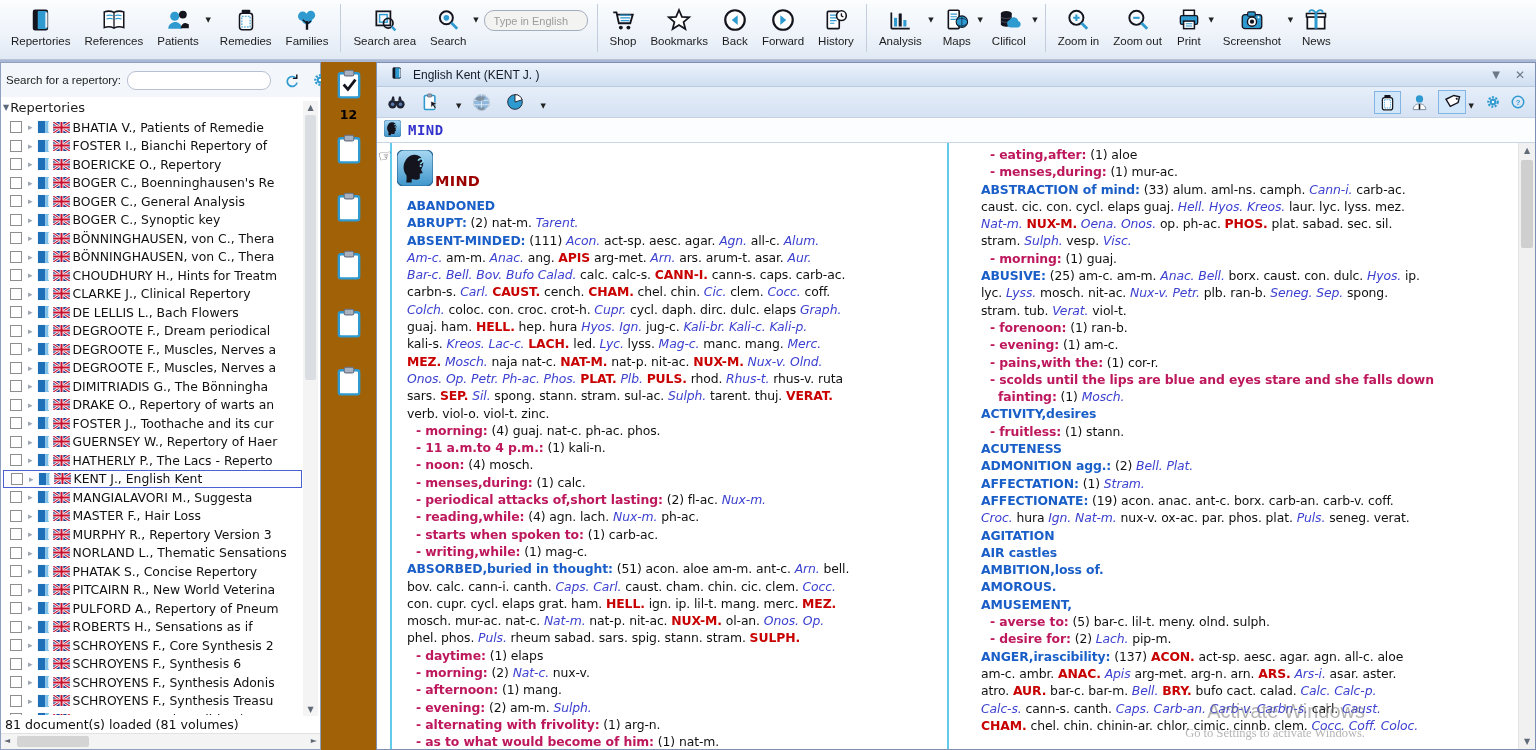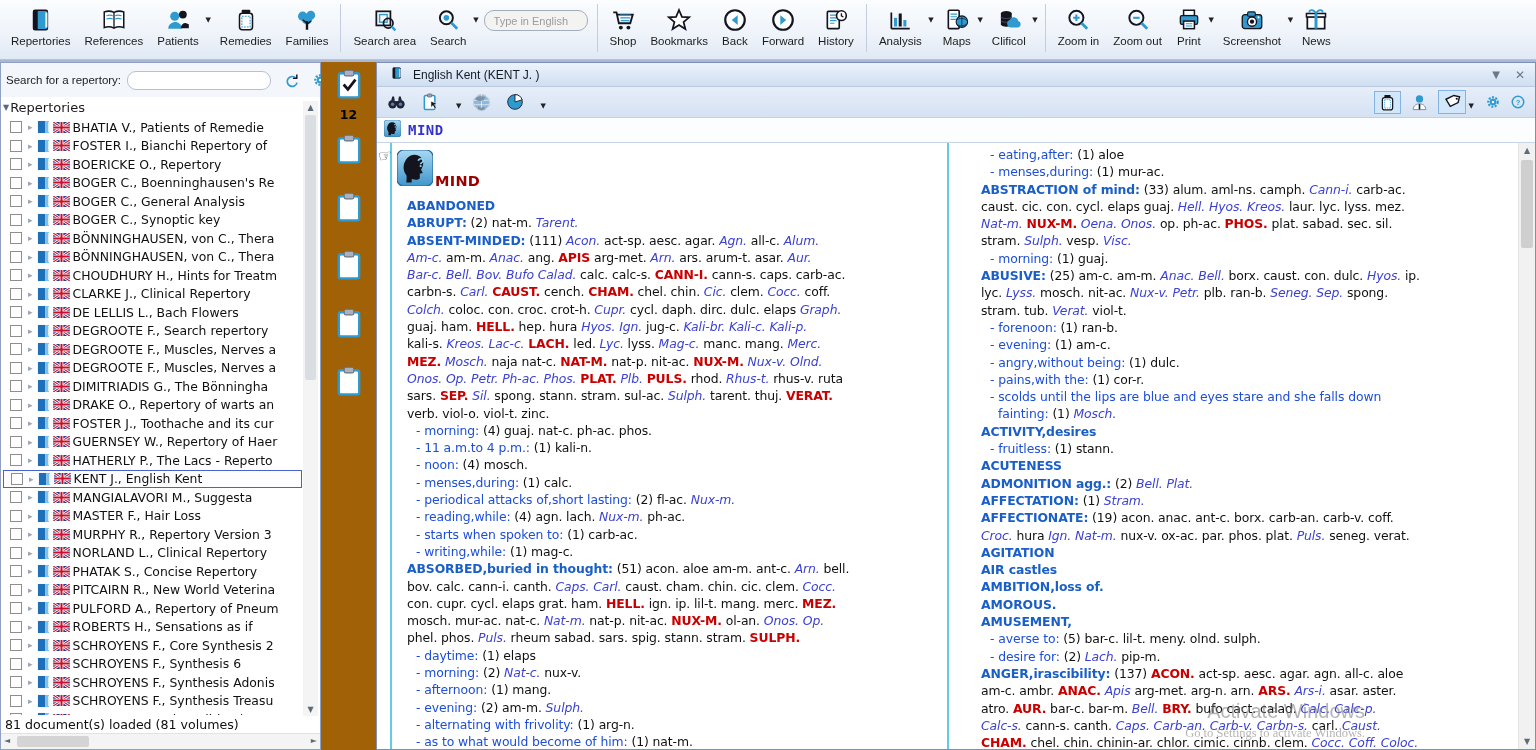--- a/index.html
+++ b/index.html
@@ -76,21 +76,21 @@
   .hand{position:absolute;left:1px;top:3px;font-size:16px;color:#3a3a3a;transform:rotate(-10deg);z-index:3;}
   .col{box-sizing:border-box;overflow:hidden;}
   .col1{width:572px;min-width:572px;border-right:2px solid #62cbe9;padding:2px 4px 0 30px;}
   .col2{flex:1;padding:3px 2px 0 32px;}
   .chap-head{display:flex;align-items:flex-end;margin:3px 0 7px -10px;height:42px;}
   .chap-title{font-size:14.5px;font-weight:bold;color:#9a0000;margin:0 0 1px 2px;letter-spacing:.3px;}
   .ln{white-space:nowrap;line-height:17.3px;font-size:12.4px;letter-spacing:-0.1px;color:#111;}
   .ln.ind1{padding-left:9px;}
   .ln.ind2{padding-left:17px;}
   .seg-r{color:#1a5fc8;font-weight:bold;}
-  .seg-b{color:#1d4ed8;font-weight:normal;}
+  .seg-b{color:#be185d;font-weight:bold;}
   .seg-n{color:#111;}
   .seg-i{color:#3c41d0;font-style:italic;}
   .seg-R{color:#c80000;font-weight:bold;}
   .cv{width:16px;flex:0 0 16px;background:#f1f1f1;border-left:1px solid #e3e3e3;position:relative;}
   .cv .sa{position:absolute;left:0;right:0;text-align:center;font-size:8px;color:#606a76;}
   .cv .thumb{position:absolute;left:2px;right:2px;top:17px;height:88px;background:#cfcfcf;border-radius:2px;}
   .watermark{position:absolute;right:170px;bottom:8px;color:rgba(118,118,118,.55);
     font-family:"Liberation Sans",sans-serif;pointer-events:none;z-index:4;text-align:right;}
   .watermark .w1{font-size:20px;}
   .watermark .w2{font-size:12.5px;margin-top:3px;font-family:Liberation Serif, serif;}
@@ -629,21 +629,21 @@
             <svg width="17" height="11" viewBox="0 0 18 12">
               <rect width="18" height="12" fill="#23408e"></rect>
               <path d="M0 0 L18 12 M18 0 L0 12" stroke="#fff" stroke-width="3"></path>
               <path d="M0 0 L18 12 M18 0 L0 12" stroke="#c8102e" stroke-width="1.2"></path>
               <rect x="7" width="4" height="12" fill="#fff"></rect>
               <rect y="4" width="18" height="4" fill="#fff"></rect>
               <rect x="7.9" width="2.2" height="12" fill="#c8102e"></rect>
               <rect y="4.9" width="18" height="2.2" fill="#c8102e"></rect>
             </svg>
           </span>
-          <span>DEGROOTE F., Search repertory</span>
+          <span>DEGROOTE F., Dream periodical</span>
         </div>
         <div class="row">
           <span class="cb"></span>
           <span class="ar">▸</span>
           <span style="display:flex">
             <svg width="13" height="14" viewBox="0 0 14 15">
               <rect x="1" y="1" width="8" height="13" fill="#1d6fb8"></rect>
               <rect x="9" y="1" width="4" height="13" fill="#7fc0e8"></rect>
               <rect x="12" y="2" width="1.2" height="11" fill="#e8f4fc"></rect>
             </svg>
@@ -905,21 +905,21 @@
             <svg width="17" height="11" viewBox="0 0 18 12">
               <rect width="18" height="12" fill="#23408e"></rect>
               <path d="M0 0 L18 12 M18 0 L0 12" stroke="#fff" stroke-width="3"></path>
               <path d="M0 0 L18 12 M18 0 L0 12" stroke="#c8102e" stroke-width="1.2"></path>
               <rect x="7" width="4" height="12" fill="#fff"></rect>
               <rect y="4" width="18" height="4" fill="#fff"></rect>
               <rect x="7.9" width="2.2" height="12" fill="#c8102e"></rect>
               <rect y="4.9" width="18" height="2.2" fill="#c8102e"></rect>
             </svg>
           </span>
-          <span>NORLAND L., Clinical Repertory</span>
+          <span>NORLAND L., Thematic Sensations</span>
         </div>
         <div class="row">
           <span class="cb"></span>
           <span class="ar">▸</span>
           <span style="display:flex">
             <svg width="13" height="14" viewBox="0 0 14 15">
               <rect x="1" y="1" width="8" height="13" fill="#1d6fb8"></rect>
               <rect x="9" y="1" width="4" height="13" fill="#7fc0e8"></rect>
               <rect x="12" y="2" width="1.2" height="11" fill="#e8f4fc"></rect>
             </svg>
@@ -1321,21 +1321,20 @@
             <div class="ln ind0"><span class="seg-r">ABSTRACTION of mind:</span><span class="seg-n"> (33) alum. aml-ns. camph. </span><span class="seg-i">Cann-i.</span><span class="seg-n"> carb-ac.</span></div>
             <div class="ln ind0"><span class="seg-n">caust. cic. con. cycl. elaps guaj. </span><span class="seg-i">Hell. Hyos. Kreos.</span><span class="seg-n"> laur. lyc. lyss. mez.</span></div>
             <div class="ln ind0"><span class="seg-i">Nat-m.</span><span class="seg-n"> </span><span class="seg-R">NUX-M.</span><span class="seg-n"> </span><span class="seg-i">Oena. Onos.</span><span class="seg-n"> op. ph-ac. </span><span class="seg-R">PHOS.</span><span class="seg-n"> plat. sabad. sec. sil.</span></div>
             <div class="ln ind0"><span class="seg-n">stram. </span><span class="seg-i">Sulph.</span><span class="seg-n"> vesp. </span><span class="seg-i">Visc.</span></div>
             <div class="ln ind1"><span class="seg-b">- morning:</span><span class="seg-n"> (1) guaj.</span></div>
             <div class="ln ind0"><span class="seg-r">ABUSIVE:</span><span class="seg-n"> (25) am-c. am-m. </span><span class="seg-i">Anac. Bell.</span><span class="seg-n"> borx. caust. con. dulc. </span><span class="seg-i">Hyos.</span><span class="seg-n"> ip.</span></div>
             <div class="ln ind0"><span class="seg-n">lyc. </span><span class="seg-i">Lyss.</span><span class="seg-n"> mosch. nit-ac. </span><span class="seg-i">Nux-v. Petr.</span><span class="seg-n"> plb. ran-b. </span><span class="seg-i">Seneg. Sep.</span><span class="seg-n"> spong.</span></div>
             <div class="ln ind0"><span class="seg-n">stram. tub. </span><span class="seg-i">Verat.</span><span class="seg-n"> viol-t.</span></div>
             <div class="ln ind1"><span class="seg-b">- forenoon:</span><span class="seg-n"> (1) ran-b.</span></div>
             <div class="ln ind1"><span class="seg-b">- evening:</span><span class="seg-n"> (1) am-c.</span></div>
-            <div class="ln ind1"><span class="seg-b">- angry,without being:</span><span class="seg-n"> (1) dulc.</span></div>
             <div class="ln ind1"><span class="seg-b">- pains,with the:</span><span class="seg-n"> (1) cor-r.</span></div>
             <div class="ln ind1"><span class="seg-b">- scolds until the lips are blue and eyes stare and she falls down</span></div>
             <div class="ln ind2"><span class="seg-b">fainting:</span><span class="seg-n"> (1) </span><span class="seg-i">Mosch.</span></div>
             <div class="ln ind0"><span class="seg-r">ACTIVITY,desires</span></div>
             <div class="ln ind1"><span class="seg-b">- fruitless:</span><span class="seg-n"> (1) stann.</span></div>
             <div class="ln ind0"><span class="seg-r">ACUTENESS</span></div>
             <div class="ln ind0"><span class="seg-r">ADMONITION agg.:</span><span class="seg-n"> (2) </span><span class="seg-i">Bell. Plat.</span></div>
             <div class="ln ind0"><span class="seg-r">AFFECTATION:</span><span class="seg-n"> (1) </span><span class="seg-i">Stram.</span></div>
             <div class="ln ind0"><span class="seg-r">AFFECTIONATE:</span><span class="seg-n"> (19) acon. anac. ant-c. borx. carb-an. carb-v. coff.</span></div>
             <div class="ln ind0"><span class="seg-i">Croc.</span><span class="seg-n"> hura </span><span class="seg-i">Ign. Nat-m.</span><span class="seg-n"> nux-v. ox-ac. par. phos. plat. </span><span class="seg-i">Puls.</span><span class="seg-n"> seneg. verat.</span></div>

